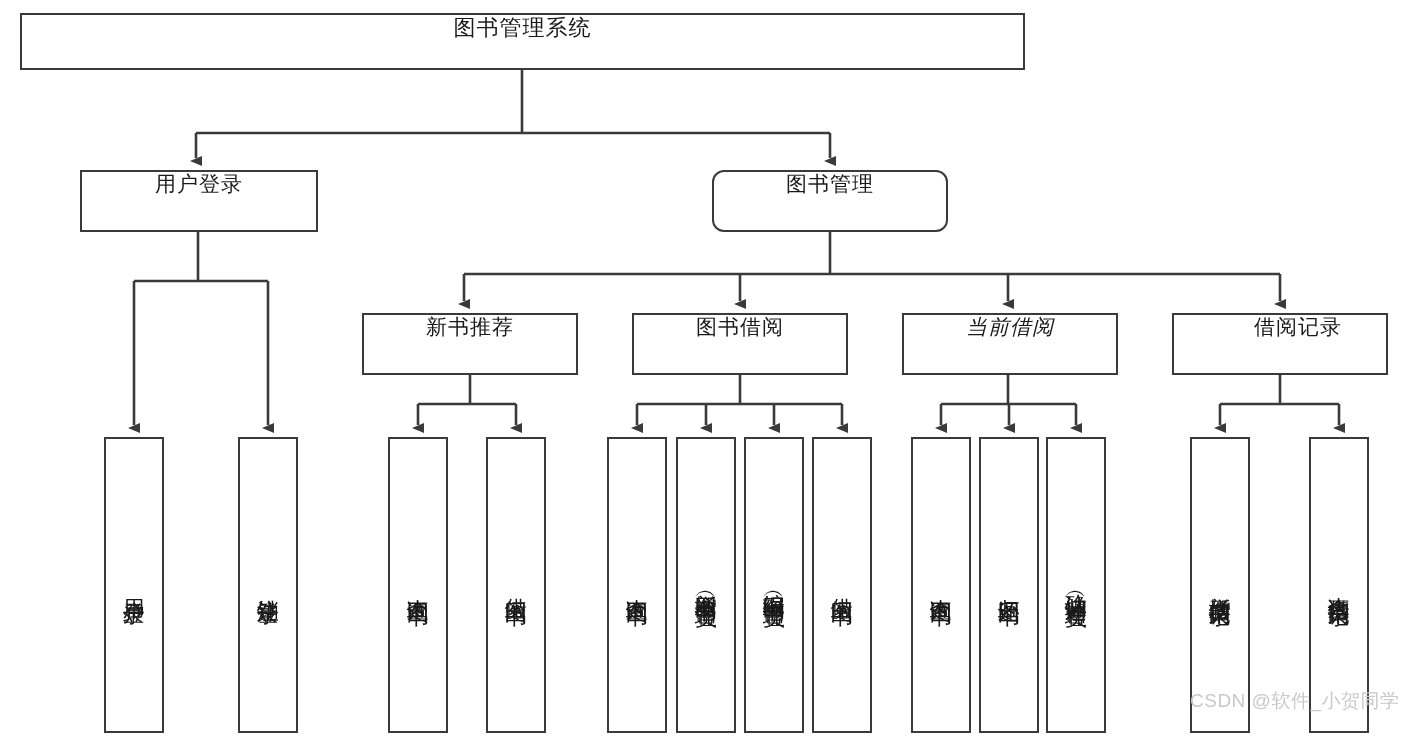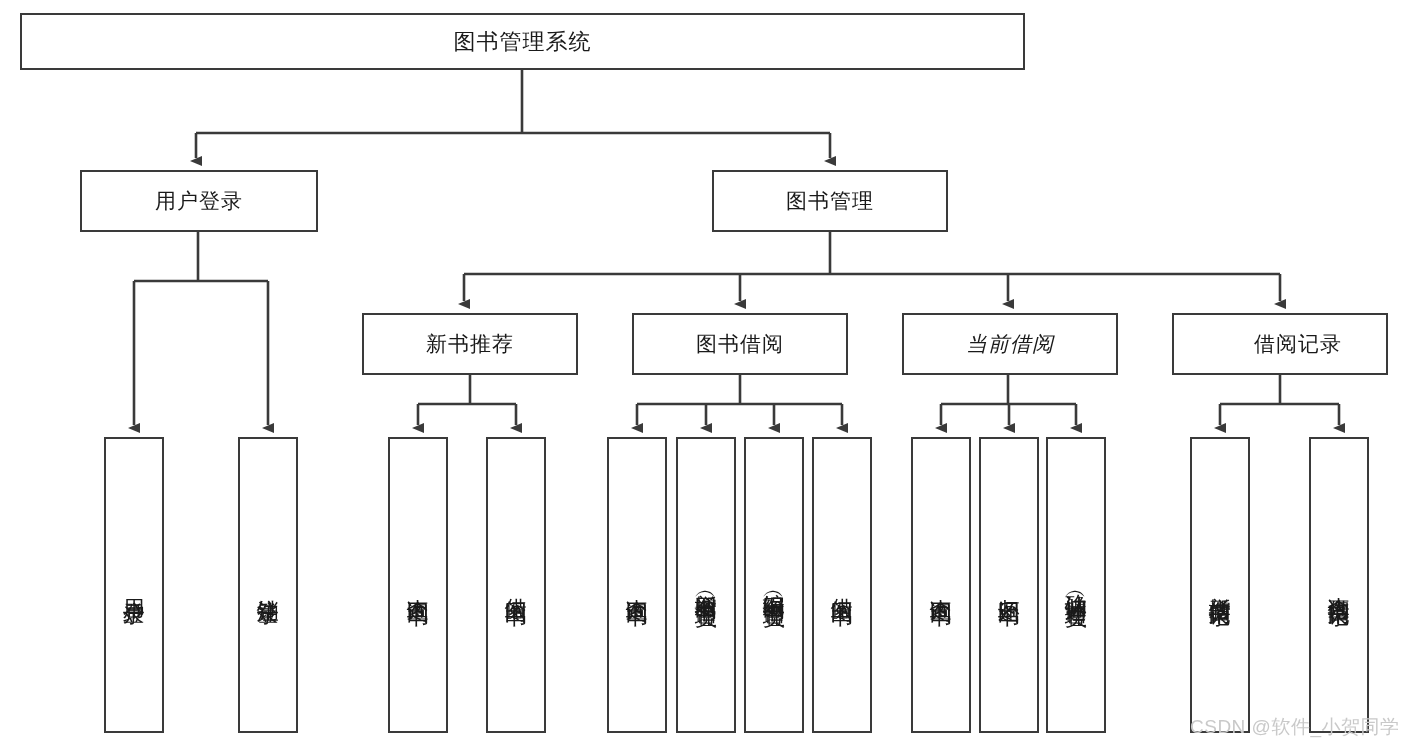--- a/index.html
+++ b/index.html
@@ -24,21 +24,21 @@
     width: 1405px;
     height: 747px;
     pointer-events: none;
   }
   .node {
     position: absolute;
     box-sizing: border-box;
     background: #ffffff;
     border: 2px solid #3a3a3a;
     display: flex;
-    align-items: center;
+    align-items: flex-start;
     justify-content: center;
     color: #1a1a1a;
   }
   .node .label {
     display: block;
     text-align: center;
     line-height: 1.18;
     letter-spacing: 1px;
   }
   
@@ -126,21 +126,21 @@
     </g>
   </svg>
 
   <div class="node h root" style="left:20px; top:13px; width:1005px; height:57px;">
     <span class="label">图书管理系统</span>
   </div>
 
   <div class="node h" style="left:80px; top:170px; width:238px; height:62px;">
     <span class="label">用户登录</span>
   </div>
-  <div class="node h" style="left:712px; top:170px; width:236px; height:62px;">
+  <div class="node h" style="left:712px; top:170px; width:236px; height:62px;border-radius:12px;">
     <span class="label">图书管理</span>
   </div>
 
   <div class="node h" style="left:362px; top:313px; width:216px; height:62px;">
     <span class="label">新书推荐</span>
   </div>
   <div class="node h" style="left:632px; top:313px; width:216px; height:62px;">
     <span class="label">图书借阅</span>
   </div>
   <div class="node h" style="left:902px; top:313px; width:216px; height:62px;font-style:italic;">
@@ -187,15 +187,15 @@
     <span class="label">确认归还（管理员）</span>
   </div>
 
   <div class="node v" style="left:1190px; top:437px; width:60px; height:296px;">
     <span class="label">新增借阅记录</span>
   </div>
   <div class="node v" style="left:1309px; top:437px; width:60px; height:296px;">
     <span class="label">查询借阅记录</span>
   </div>
 
-  <div class="watermark" style="left:1190px; top:714px;">CSDN @软件_小贺同学</div>
+  <div class="watermark" style="left:1190px; top:688px;">CSDN @软件_小贺同学</div>
 
 </div>
 
 </body></html>

